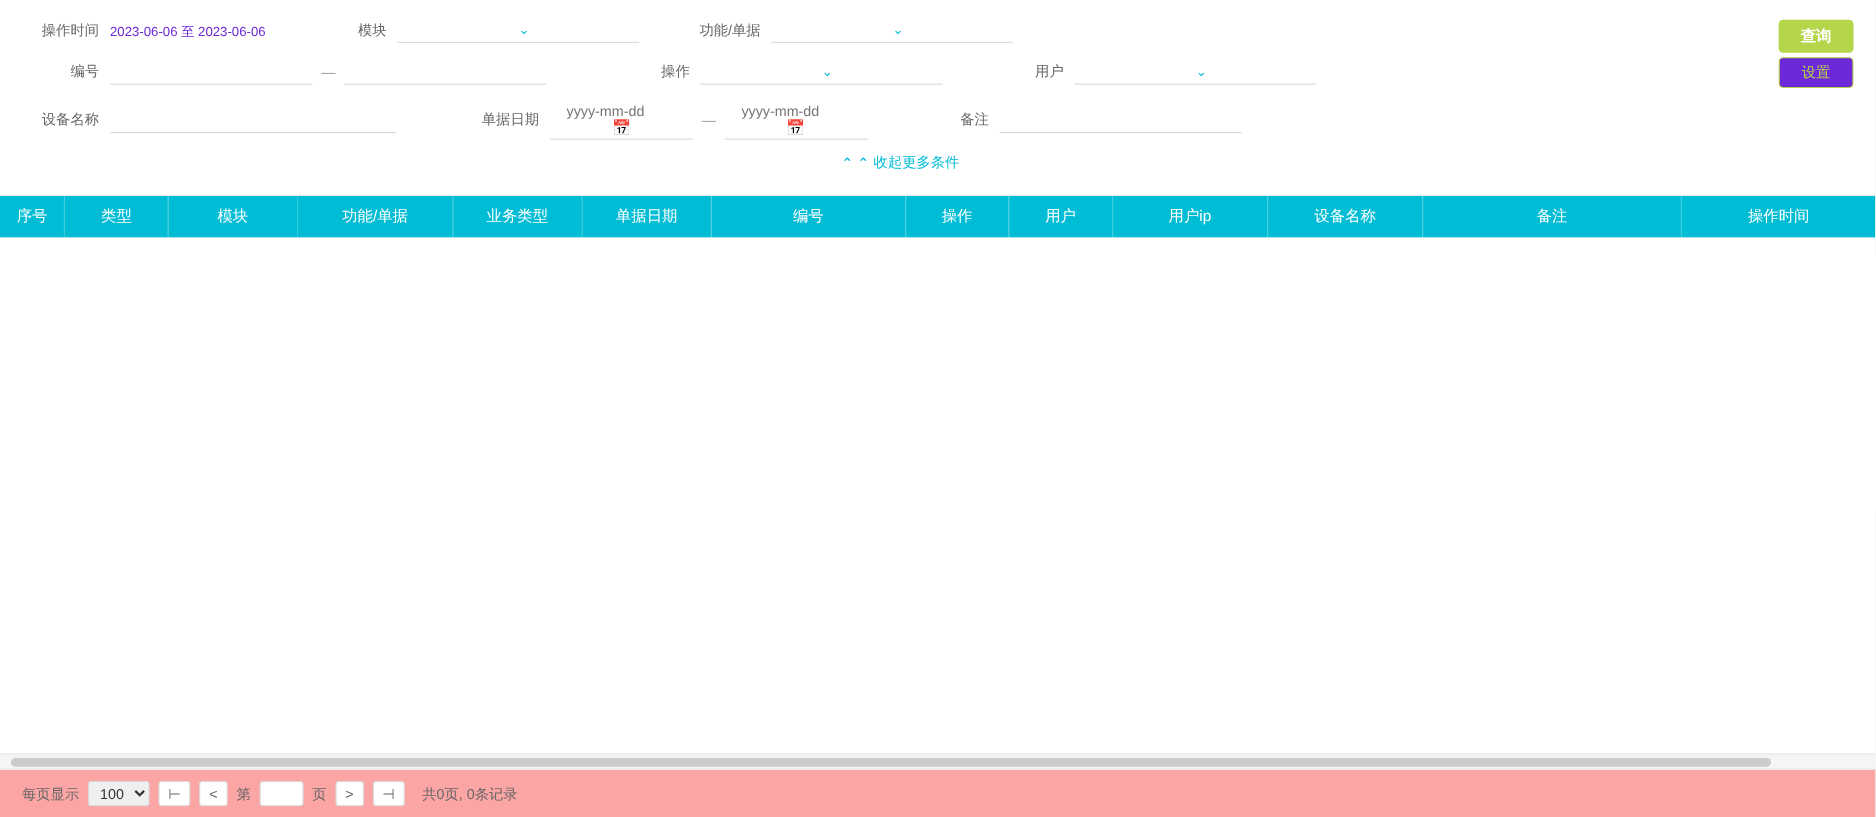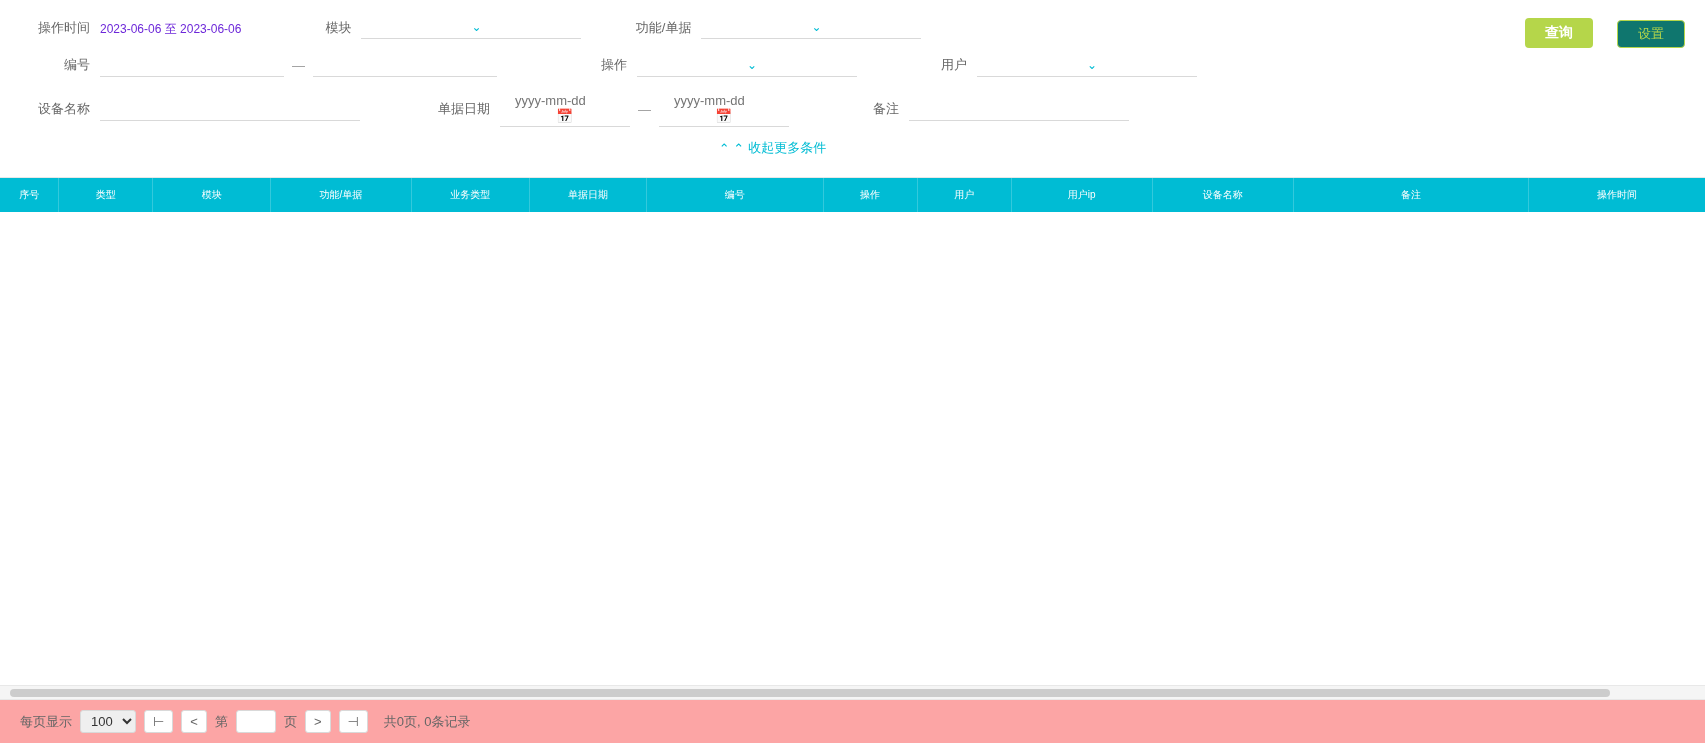--- a/index.html
+++ b/index.html
@@ -40,27 +40,27 @@
 
     
     .date-input-wrap { display: flex; align-items: center; border-bottom: 1px solid #d9d9d9; padding: 2px 4px; min-width: 130px; flex-direction: column; }
     .date-input-wrap input { border: none; outline: none; font-size: 13px; color: #ccc; width: 100px; background: transparent; }
     .date-input-wrap .cal-icon { color: #00bcd4; font-size: 14px; cursor: pointer; }
 
     
     .collapse-row { display: flex; justify-content: center; margin-top: 8px; }
     .collapse-btn { display: flex; align-items: center; gap: 4px; color: #00bcd4; cursor: pointer; font-size: 13px; border: none; background: none; padding: 4px 12px; }
     .query-btn { background: #b5d64a; color: #fff; border: none; border-radius: 4px; padding: 6px 20px; font-size: 14px; cursor: pointer; font-weight: bold; }
-    .settings-btn { background: #0f766e; color: #b5d64a; border: 1px solid #b5d64a; border-radius: 4px; padding: 4px 20px; font-size: 13px; cursor: pointer; }
+    .settings-btn { background: #6d28d9; color: #b5d64a; border: 1px solid #b5d64a; border-radius: 4px; padding: 4px 20px; font-size: 13px; cursor: pointer; }
 
     
     .table-area { flex: 1; overflow-x: auto; background: #fff; margin: 0; }
     .data-table { width: 100%; border-collapse: collapse; table-layout: fixed; }
     .data-table thead tr { background: #00bcd4; }
-    .data-table thead th { color: #fff; font-weight: normal; font-size: 10px; padding: 10px 8px; border-right: 1px solid rgba(255,255,255,0.2); white-space: nowrap; }
+    .data-table thead th { color: #fff; font-weight: normal; font-size: 14px; padding: 10px 8px; border-right: 1px solid rgba(255,255,255,0.2); white-space: nowrap; }
     .data-table thead th:last-child { border-right: none; }
 
     
     .empty-area { flex: 1; background: #fff; min-height: 350px; }
 
     
     .scroll-bar-area { height: 14px; background: #f5f5f5; border-top: 1px solid #e8e8e8; display: flex; align-items: center; padding: 2px 0; }
     .scroll-thumb { height: 8px; background: #ccc; border-radius: 4px; margin: 0 10px; width: 1600px; }
 
     
@@ -68,21 +68,21 @@
     .per-page-label { color: #666; }
     .per-page-select { border: 1px solid #d9d9d9; border-radius: 3px; padding: 2px 6px; font-size: 13px; cursor: pointer; color: #333; }
     .page-nav-btn { border: 1px solid #d9d9d9; background: #fff; padding: 3px 8px; cursor: pointer; border-radius: 3px; color: #666; font-size: 13px; }
     .page-nav-btn:disabled { color: #ccc; cursor: not-allowed; }
     .page-input { border: 1px solid #d9d9d9; border-radius: 3px; padding: 3px 6px; width: 40px; text-align: center; font-size: 13px; }
     .page-label { color: #666; }
     .page-total { color: #666; margin-left: 8px; }
 
     .filter-main { display: flex; align-items: flex-start; width: 100%; }
     .filter-left { flex: 1; }
-    .filter-right { display: flex; flex-direction: row; gap: 24px; align-items: flex-end; justify-content: flex-start; padding-top: 2px; }
+    .filter-right { display: flex; flex-direction: column; gap: 4px; align-items: flex-end; justify-content: flex-start; padding-top: 2px; }
 
     .row1, .row2, .row3 { display: flex; align-items: center; margin-bottom: 14px; width: 100%; }
     .row3 { margin-bottom: 0; }
 
     .col-section { display: flex; align-items: center; margin-right: 40px; }
   </style>
 </head>
 <body>
 
 <div class="page-container">

